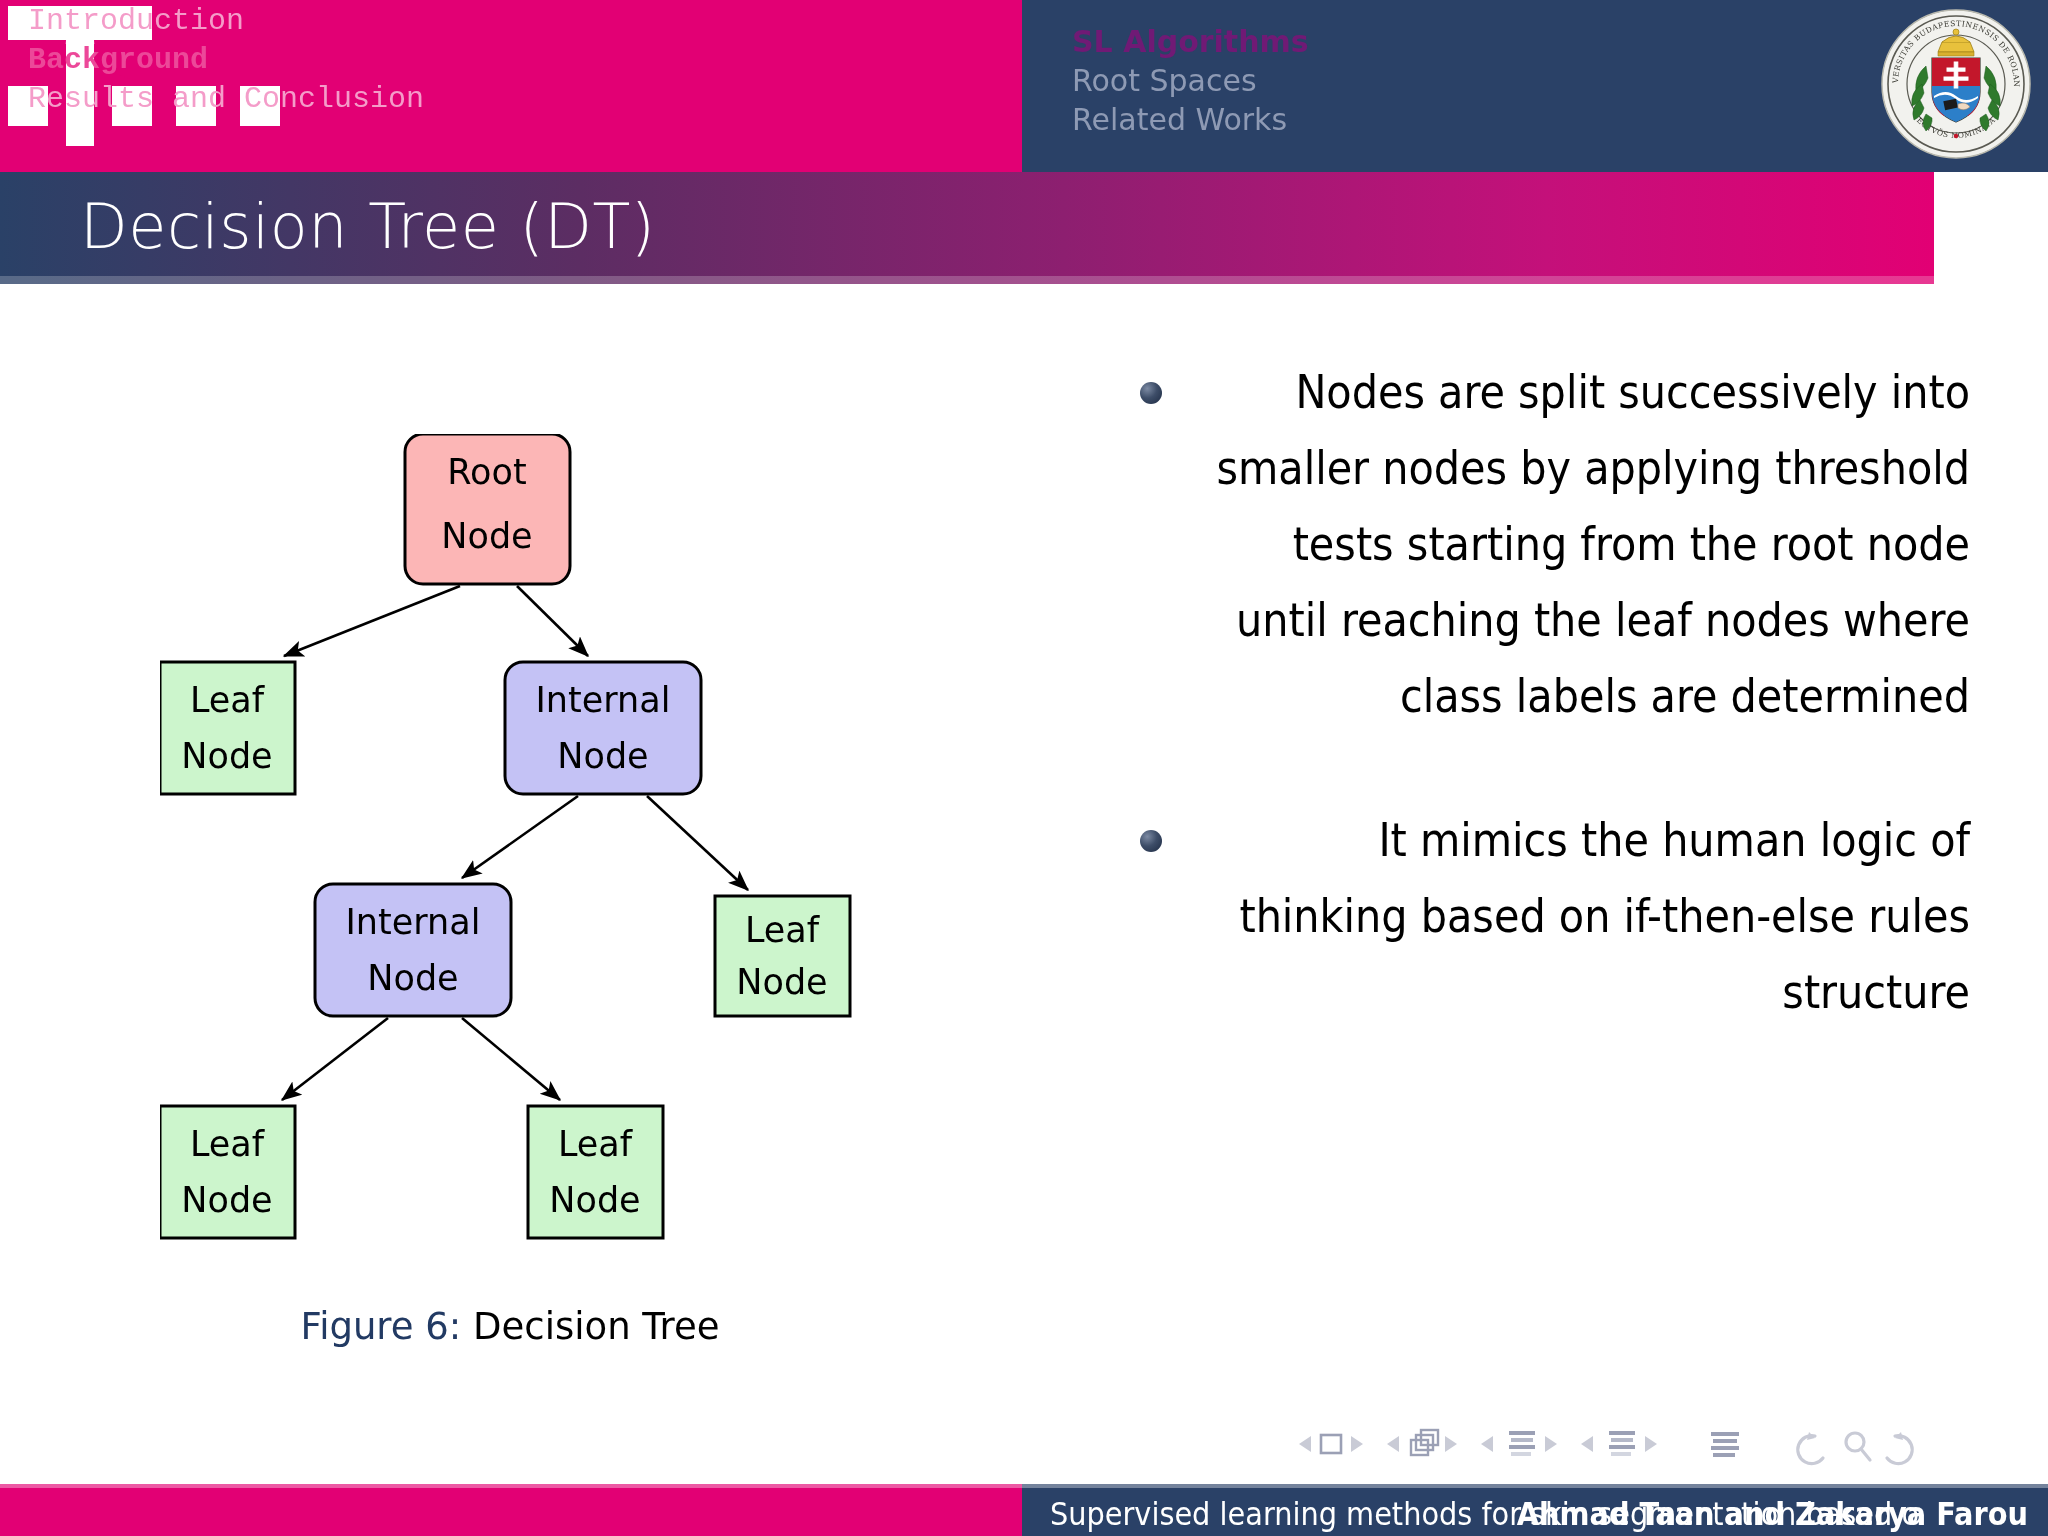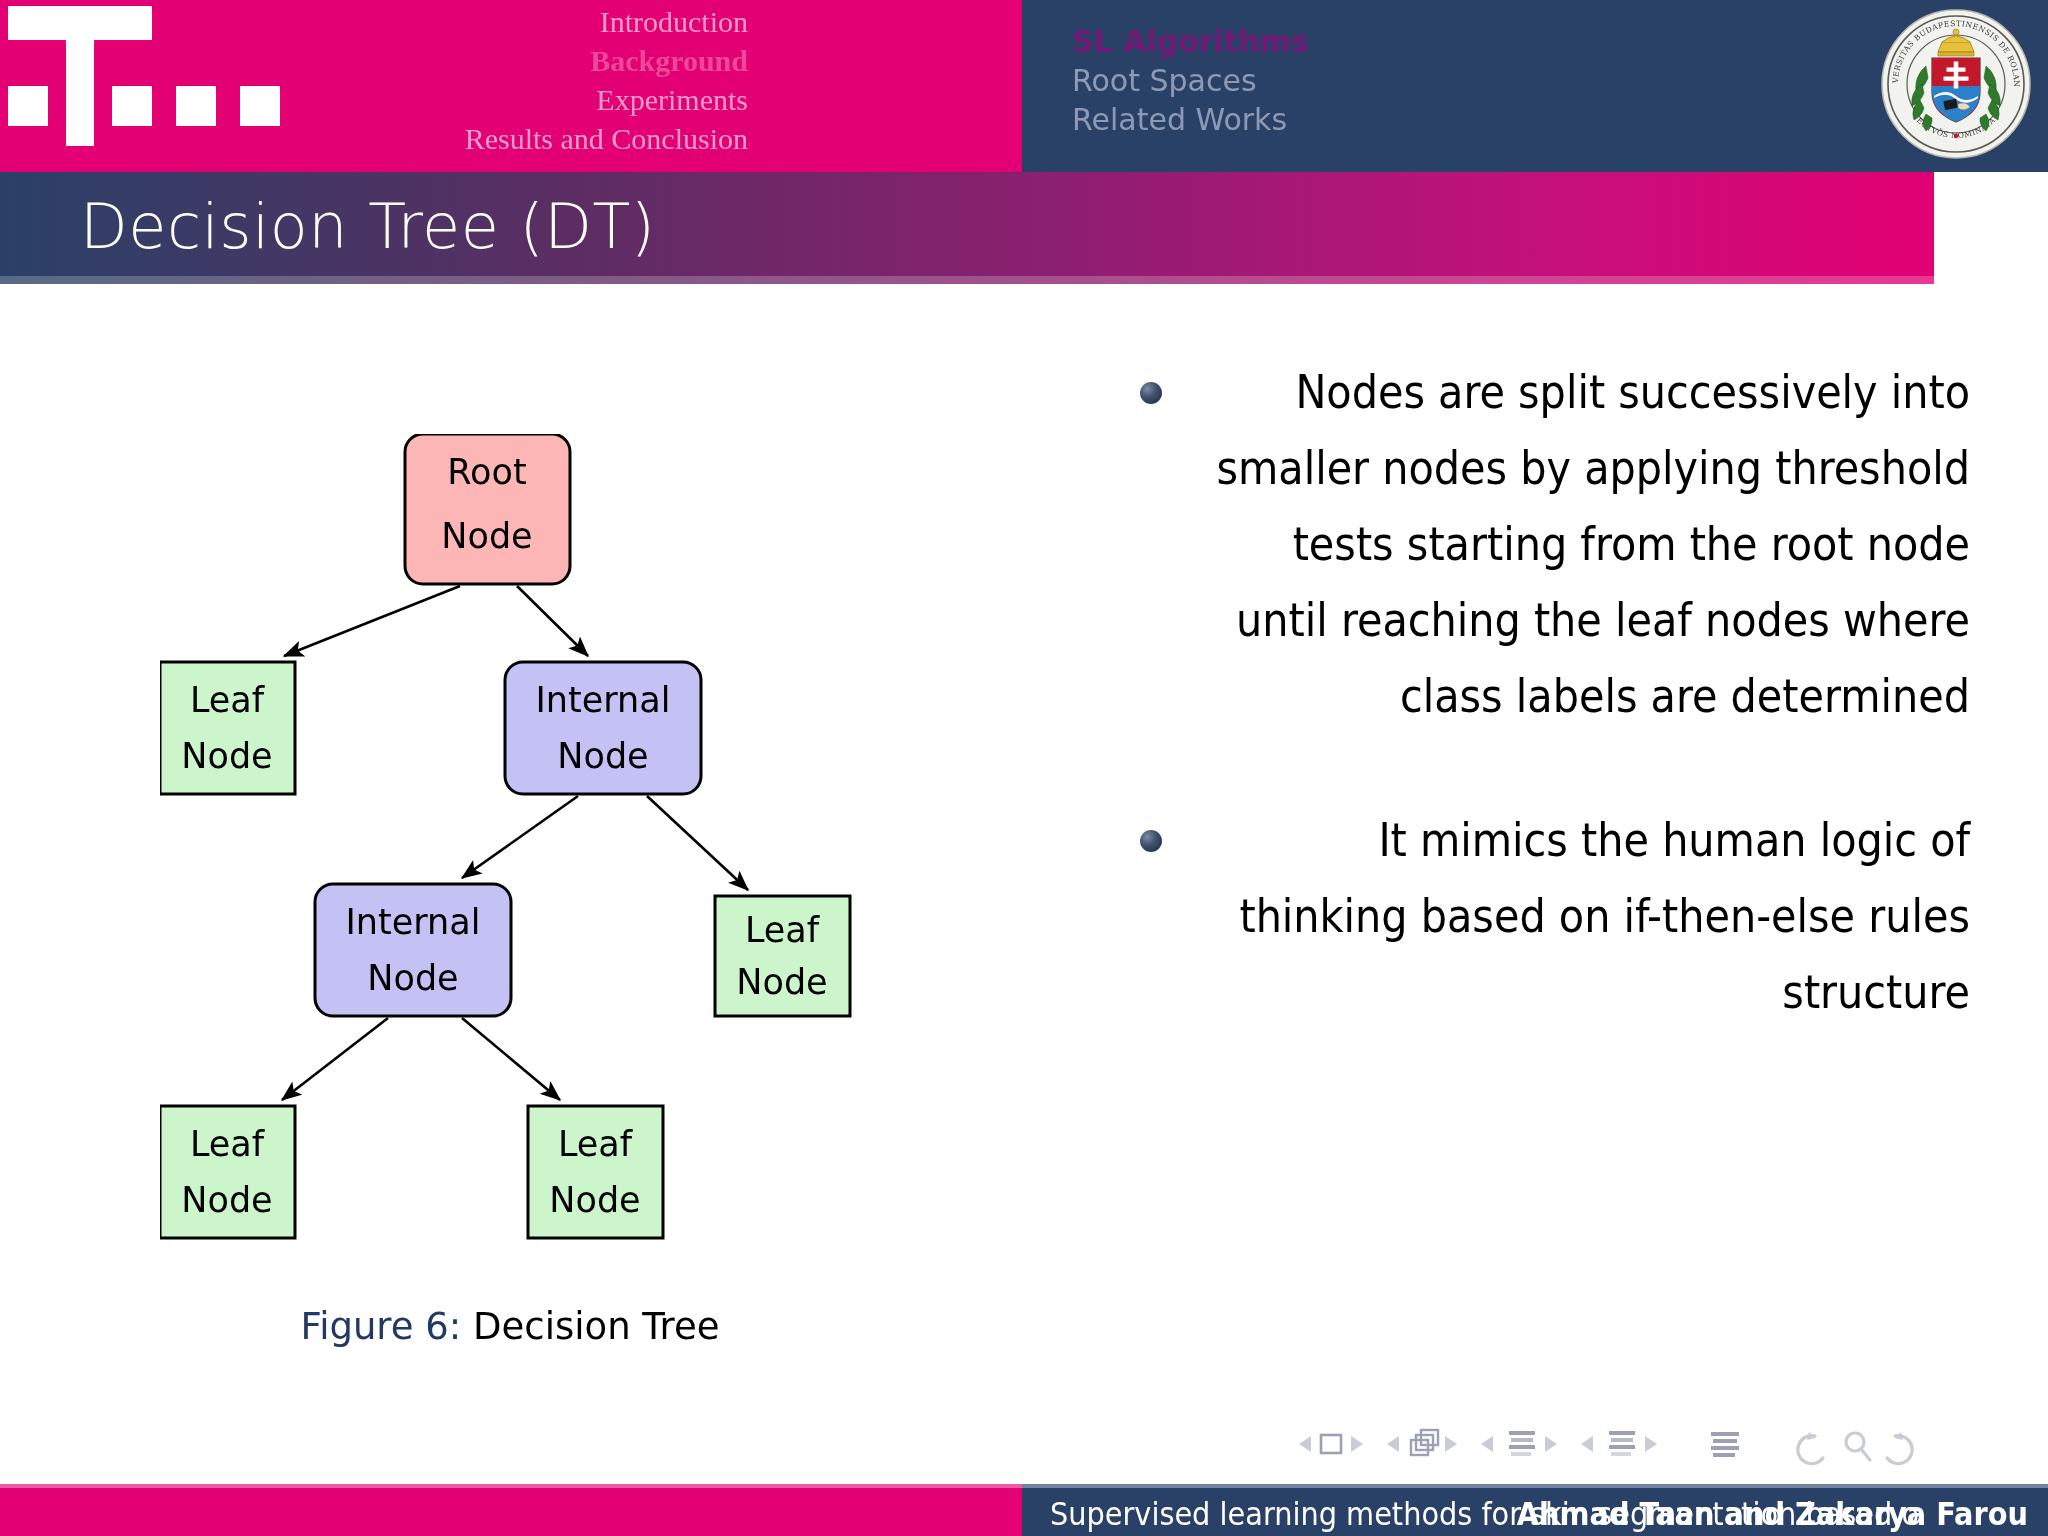--- a/index.html
+++ b/index.html
@@ -90,22 +90,21 @@
   .tm-sq.s1 { left: 104px; }
   .tm-sq.s2 { left: 168px; }
   .tm-sq.s3 { left: 232px; }
 
   
   #nav-left {
     position: absolute;
     right: 1300px;
     top: 2px;
     width: 720px;
-    text-align: right;
-    font-family: Liberation Serif, serif;
+    font-family: Liberation Mono, monospace;
     line-height: 39px;
     font-size: 30px;
   }
   #nav-left .nav-item {
     display: block;
     color: #f49cc9;
     white-space: nowrap;
   }
   #nav-left .nav-item.active {
     color: #ec4899;
@@ -294,21 +293,20 @@
     <div class="tm-t-stem"></div>
     <div class="tm-sq s0"></div>
     <div class="tm-sq s1"></div>
     <div class="tm-sq s2"></div>
     <div class="tm-sq s3"></div>
   </div>
 
   <div id="nav-left">
     <span class="nav-item">Introduction</span>
     <span class="nav-item active">Background</span>
-    <span class="nav-item">Experiments</span>
     <span class="nav-item">Results and Conclusion</span>
   </div>
 
   <div id="nav-right">
     <span class="nav-item active">SL Algorithms</span>
     <span class="nav-item">Root Spaces</span>
     <span class="nav-item">Related Works</span>
   </div>
 
   <svg id="elte-seal" viewBox="0 0 152 152">

